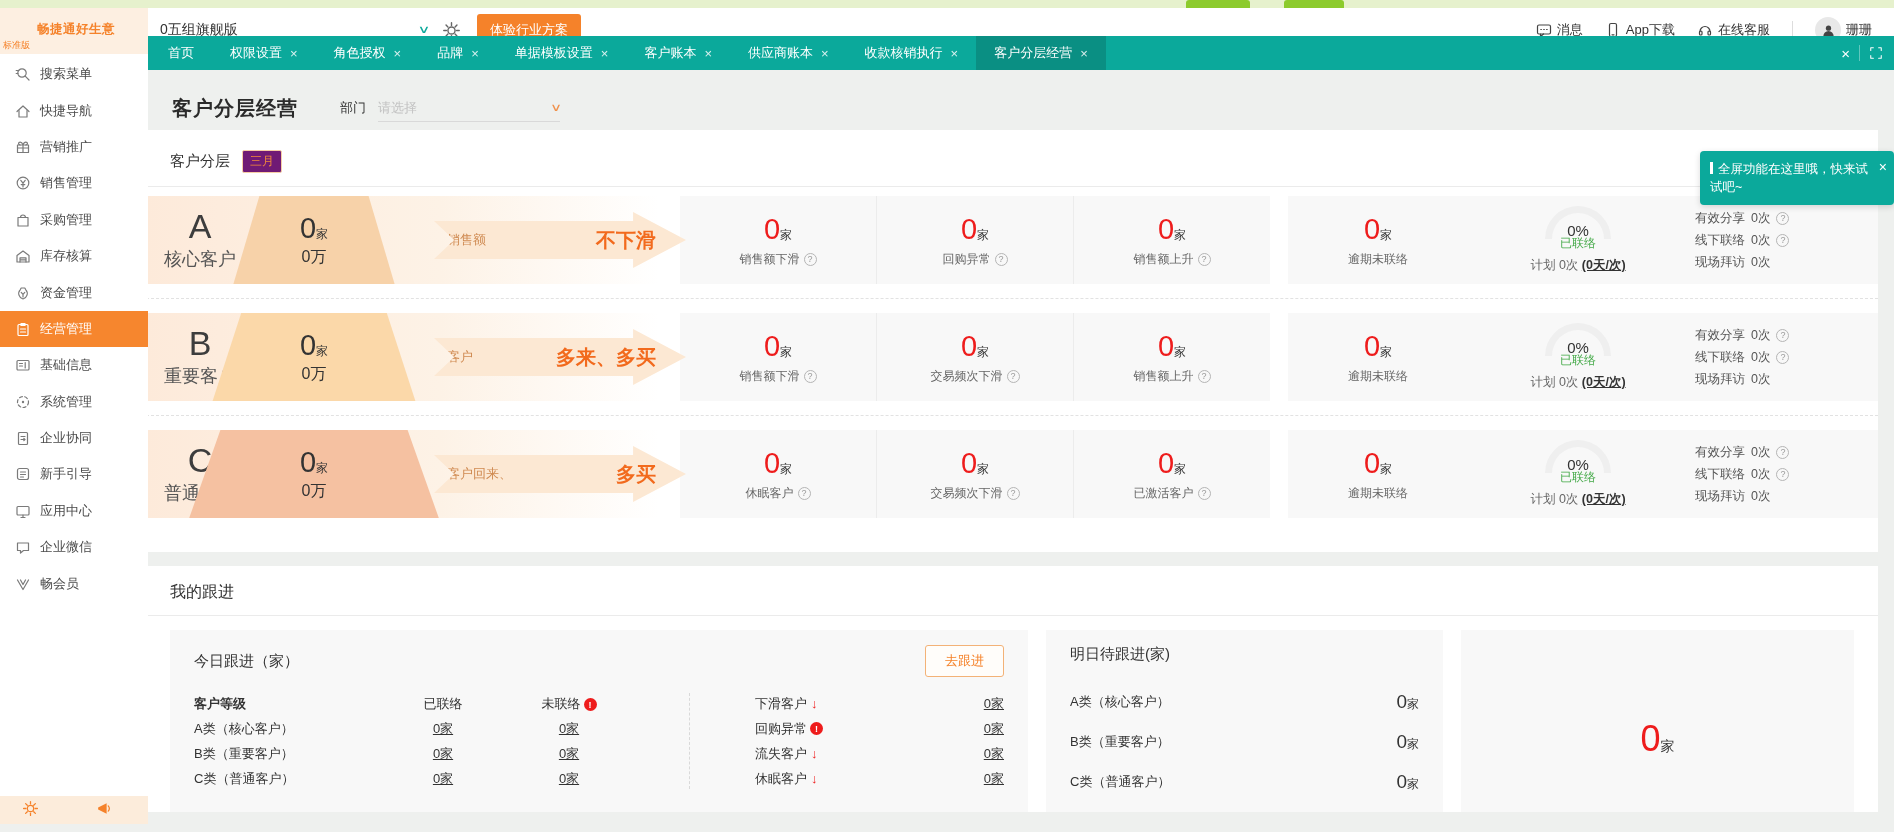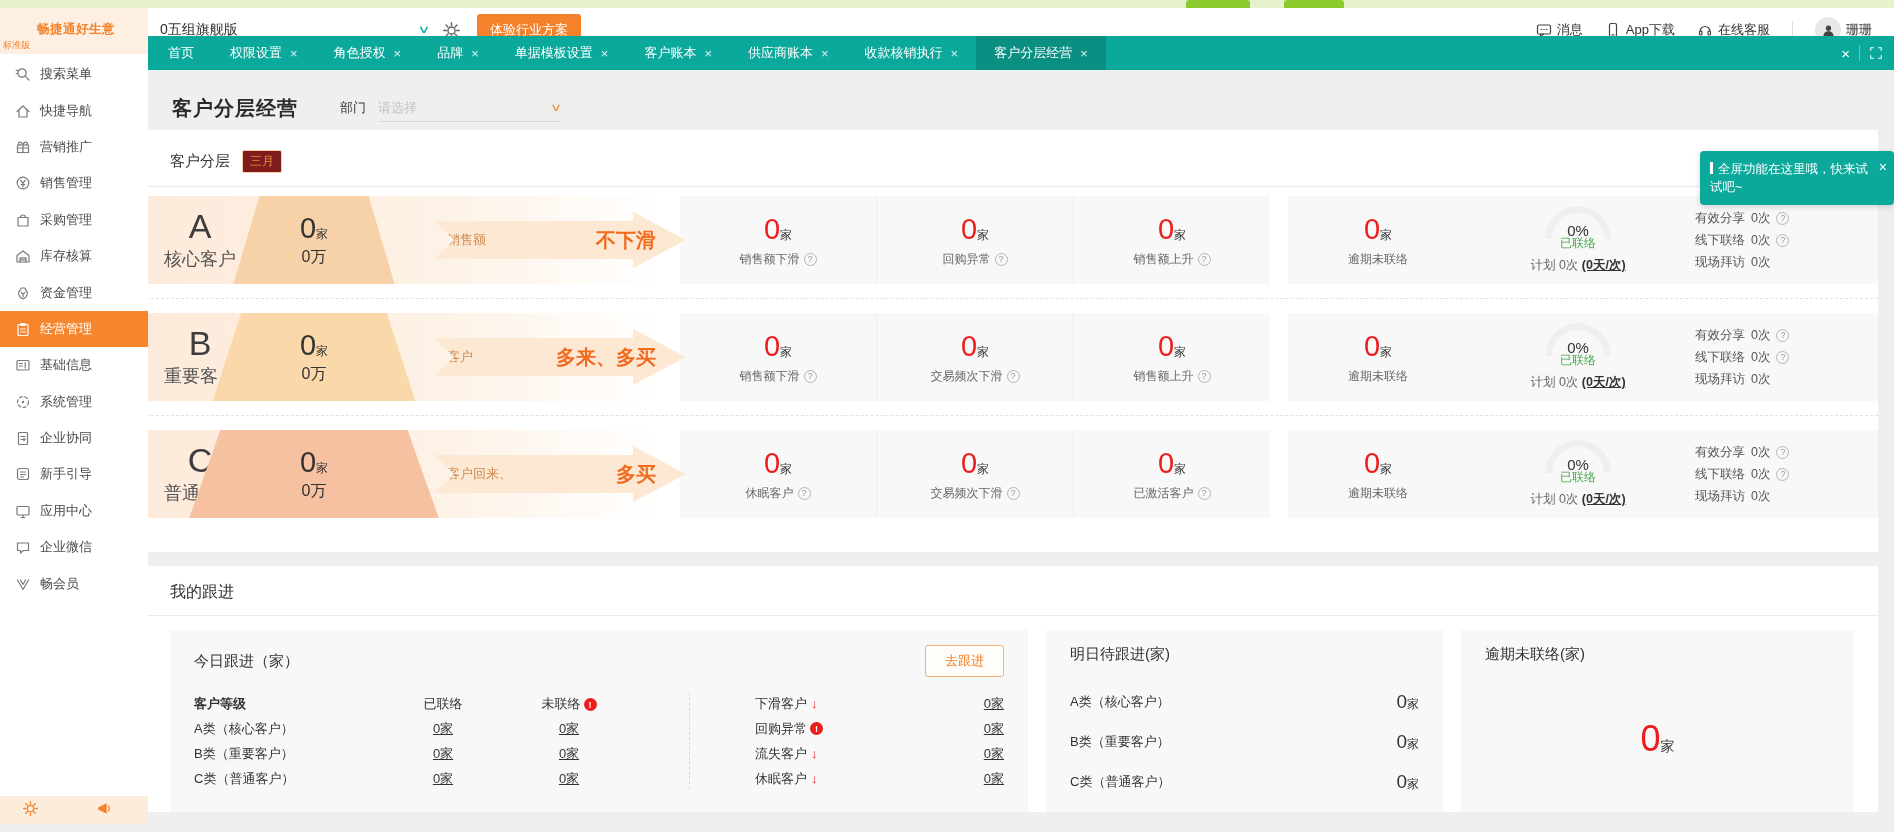--- a/index.html
+++ b/index.html
@@ -53,21 +53,21 @@
   .page-title { font-size:20px; color:#2b2b2b; font-weight:bold; letter-spacing:1px; }
   .dept-label { margin-left:42px; font-size:13px; color:#333; }
   .dept-select { margin-left:12px; width:182px; border-bottom:1px solid #d9d9d9; height:28px; display:flex; align-items:center; cursor:pointer; }
   .dept-ph { color:#c2c2c2; font-size:13px; }
   .dept-caret { margin-left:auto; color:#f0924d; font-size:11px; transform:scaleX(1.5); }
 
   
   .panel { position:absolute; left:146px; top:130px; width:1732px; height:422px; background:#fff; }
   .panel-head { display:flex; align-items:center; padding:20px 24px 13px 24px; border-bottom:1px solid #ebebeb; }
   .panel-title { font-size:15px; color:#333; }
-  .month-badge { margin-left:12px; font-size:12px; color:#f0883c; background:#7f1d1d; border:1px solid #f6cda5; border-radius:2px; padding:2px 7px; }
+  .month-badge { margin-left:12px; font-size:12px; color:#f0883c; background:#701a75; border:1px solid #f6cda5; border-radius:2px; padding:2px 7px; }
 
   .seg-row { display:flex; height:88px; }
   .seg-row:first-child { margin-top:9px; }
   .seg-sep { border-top:1px dashed #e2e2e2; margin:14px 0; }
 
   .funnel-zone { width:534px; flex:none; position:relative; background:linear-gradient(90deg,#fdeada 0%,#fdf2e6 55%,rgba(255,255,255,0) 96%); }
   .letter-block { position:absolute; left:10px; top:50%; transform:translateY(-50%); width:88px; text-align:center; }
   .seg-letter { font-size:34px; color:#3d3d3d; line-height:34px; }
   .seg-level { font-size:18px; color:#555; margin-top:4px; }
   .trap { position:absolute; left:38px; width:260px; height:100%; display:flex; flex-direction:column; align-items:center; justify-content:center; }
@@ -723,21 +723,20 @@
               <span class="tm-val"><span class="n">0</span><span class="u">家</span></span>
             </div>
             <div class="tm-row">
               <span>C类（普通客户）</span>
               <span class="tm-val"><span class="n">0</span><span class="u">家</span></span>
             </div>
           </div>
       </div>
 
       <div class="card card-overdue">
-        <div class="card-title">逾期未联络(家)</div>
         <div class="big-zero">
           <span class="n">0</span><span class="u">家</span>
         </div>
       </div>
 
     </div>
   </div>
 
 </div>
 

